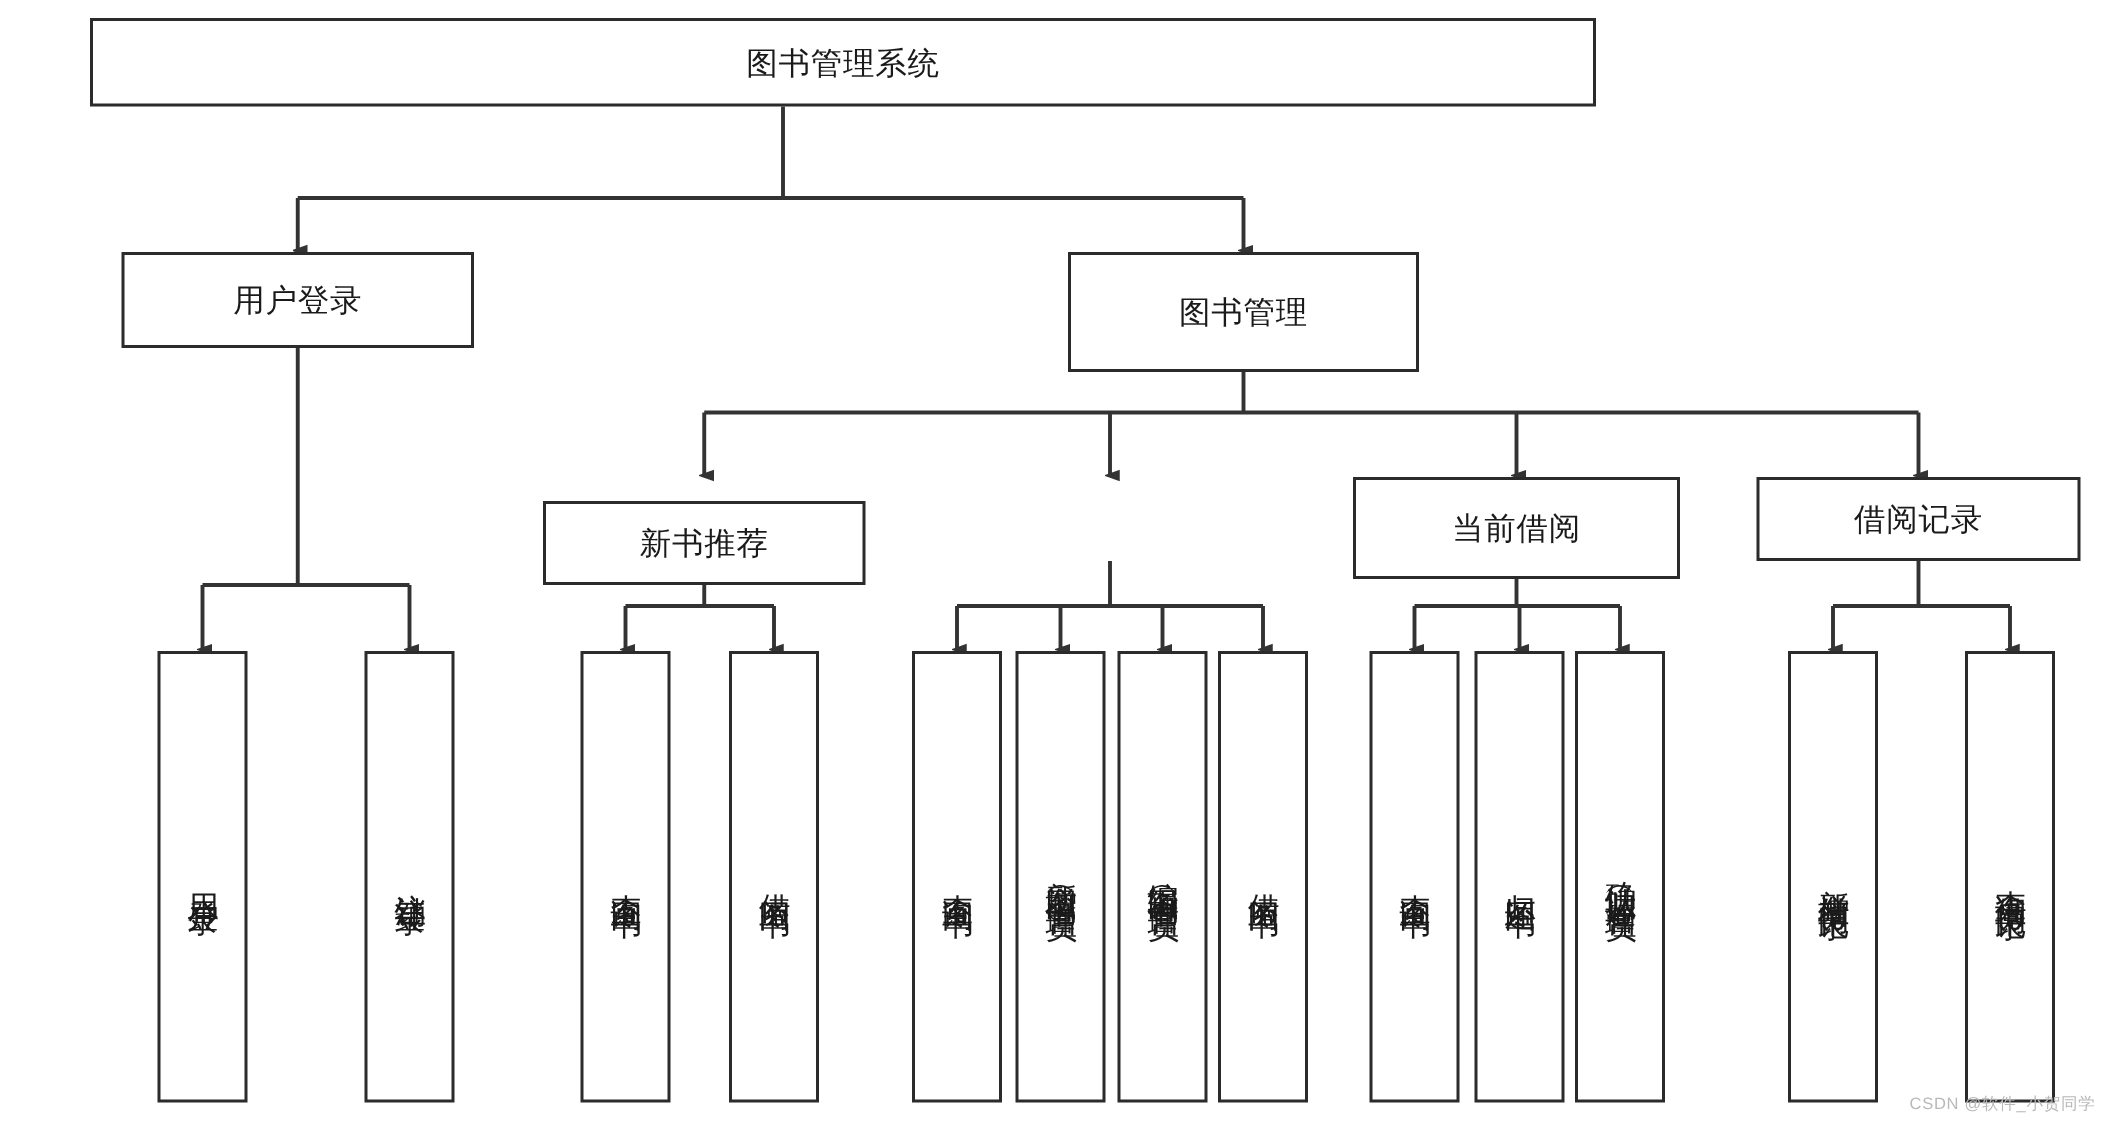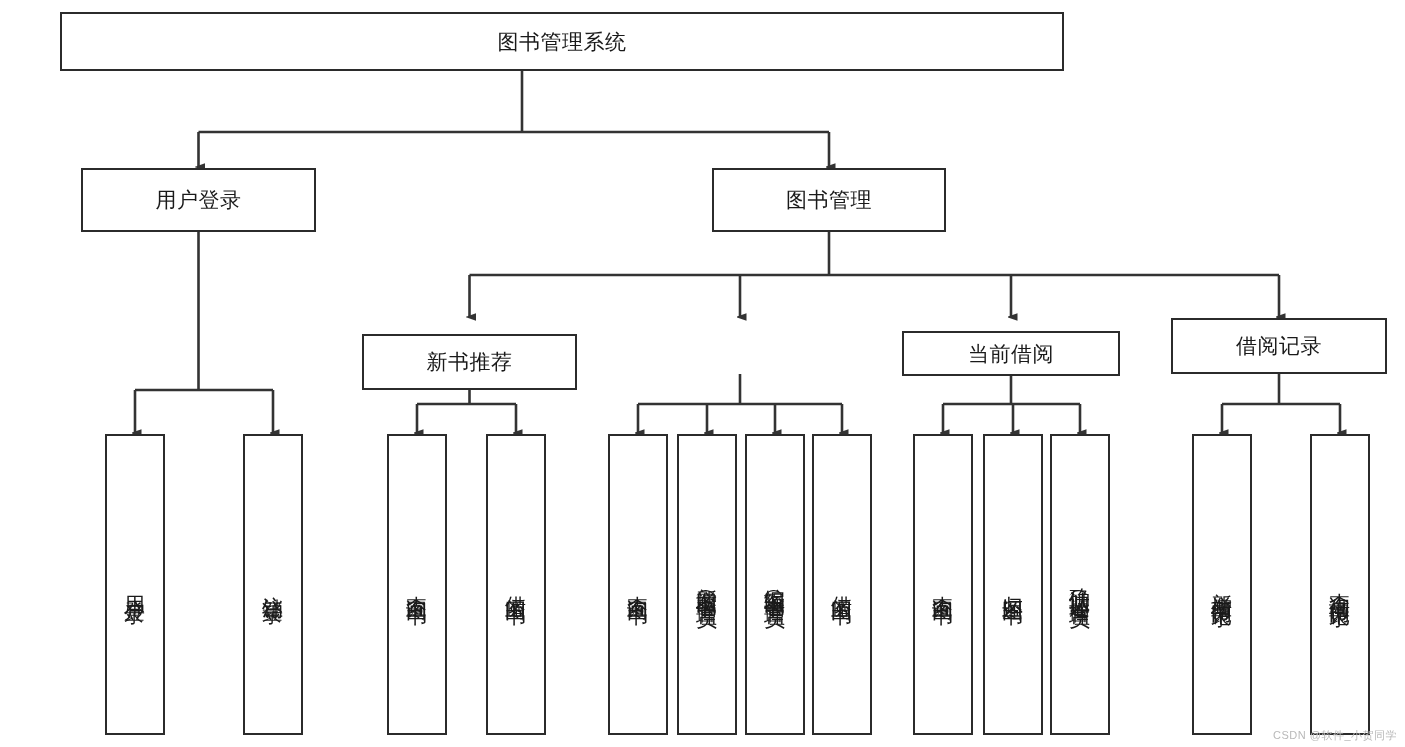--- a/index.html
+++ b/index.html
@@ -113,28 +113,28 @@
       </g>
   </svg>
 
   <div class="node h" id="node-root" style="left: 20px; top: 12px; width: 1004px; height: 59px; margin-left: 40px;">
     <span class="htext">图书管理系统</span>
   </div>
 
   <div class="node h" id="node-user-login" style="left: 81px; top: 168px; width: 235px; height: 64px;">
     <span class="htext">用户登录</span>
   </div>
-  <div class="node h" id="node-book-manage" style="left: 712px; top: 168px; width: 234px; height: 64px;">
+  <div class="node h" id="node-book-manage" style="left: 712px; top: 168px; width: 234px; height: 80px;">
     <span class="htext">图书管理</span>
   </div>
 
   <div class="node h" id="node-new-book-rec" style="left: 362px; top: 318px; width: 215px; height: 56px; margin-top: 16px;">
     <span class="htext">新书推荐</span>
   </div>
-  <div class="node h" id="node-current-borrow" style="left: 902px; top: 318px; width: 218px; height: 45px; margin-top: 13px;">
+  <div class="node h" id="node-current-borrow" style="left: 902px; top: 318px; width: 218px; height: 68px;">
     <span class="htext">当前借阅</span>
   </div>
   <div class="node h" id="node-borrow-record" style="left: 1171px; top: 318px; width: 216px; height: 56px;">
     <span class="htext">借阅记录</span>
   </div>
 
   <div class="node v" id="node-leaf-user-login" style="left: 105px; top: 434px; width: 60px; height: 301px;">
     <span class="vtext">用户登录</span>
   </div>
   <div class="node v" id="node-leaf-user-logout" style="left: 243px; top: 434px; width: 60px; height: 301px;">

